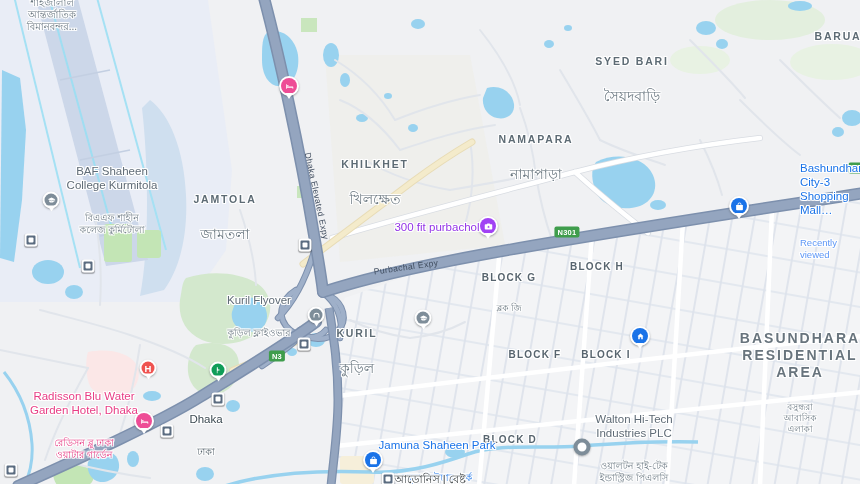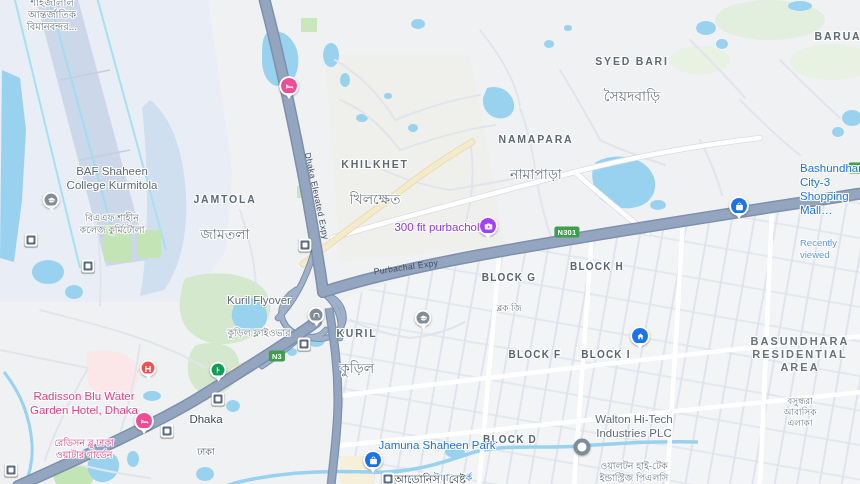--- a/index.html
+++ b/index.html
@@ -14,21 +14,21 @@
   .lbl{
     position:absolute;transform:translate(-50%,-50%);
     text-align:center;white-space:pre-line;line-height:1.22;z-index:6;
     text-shadow:1px 0 0 #fff,-1px 0 0 #fff,0 1px 0 #fff,0 -1px 0 #fff,
                 1px 1px 0 #fff,-1px -1px 0 #fff,1px -1px 0 #fff,-1px 1px 0 #fff;
   }
   .locality .en{font-size:10.5px;font-weight:bold;letter-spacing:1.8px;color:#5d6b74;}
   .locality .bn{font-size:14px;color:#6b7881;margin-top:1px;}
   .block .en{font-size:10px;font-weight:bold;letter-spacing:1.2px;color:#57646e;}
   .block .bn{font-size:9px;color:#6b7881;}
-  .bigarea .en{font-size:11px;font-weight:bold;letter-spacing:2px;color:#68747d;}
+  .bigarea .en{font-size:14px;font-weight:bold;letter-spacing:2px;color:#68747d;}
   .bigarea .bn{font-size:9px;color:#74808a;margin-top:2px;}
   .poi .nm{font-size:11.5px;font-weight:500;}
   .poi .bn{font-size:9.5px;margin-top:1px;}
   .poi .meta{font-size:9.5px;margin-top:1px;}
   .p-pink .nm,.p-pink .bn{color:#e83d85;}
   .p-blue .nm,.p-blue .bn{color:#1a73e8;}
   .p-blue .meta{color:#5e97f6;font-weight:normal;}
   .p-purple .nm{color:#9334e6;}
   .p-gray .nm{color:#5f6b76;}
   .p-gray .bn{color:#74808a;}

